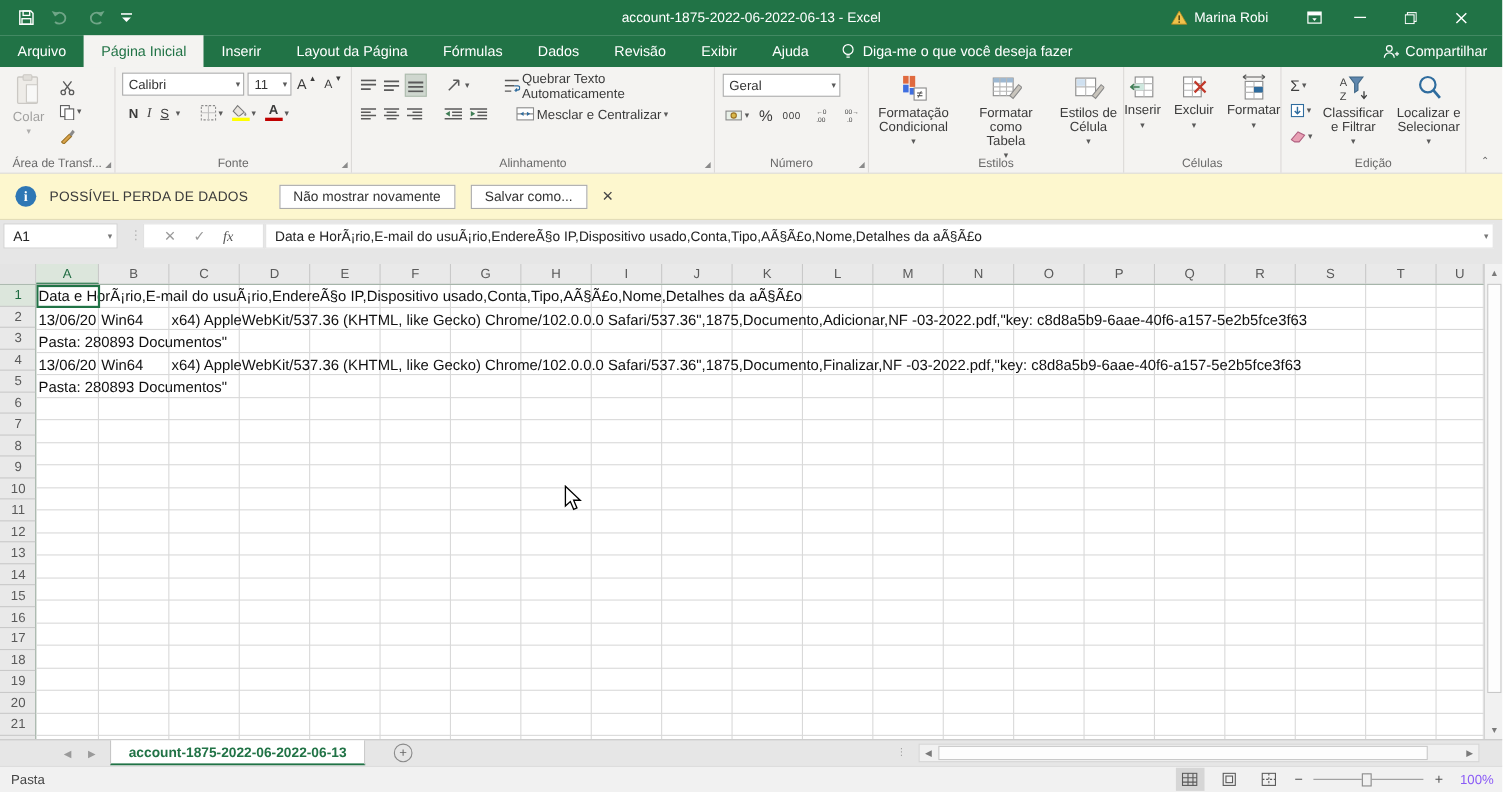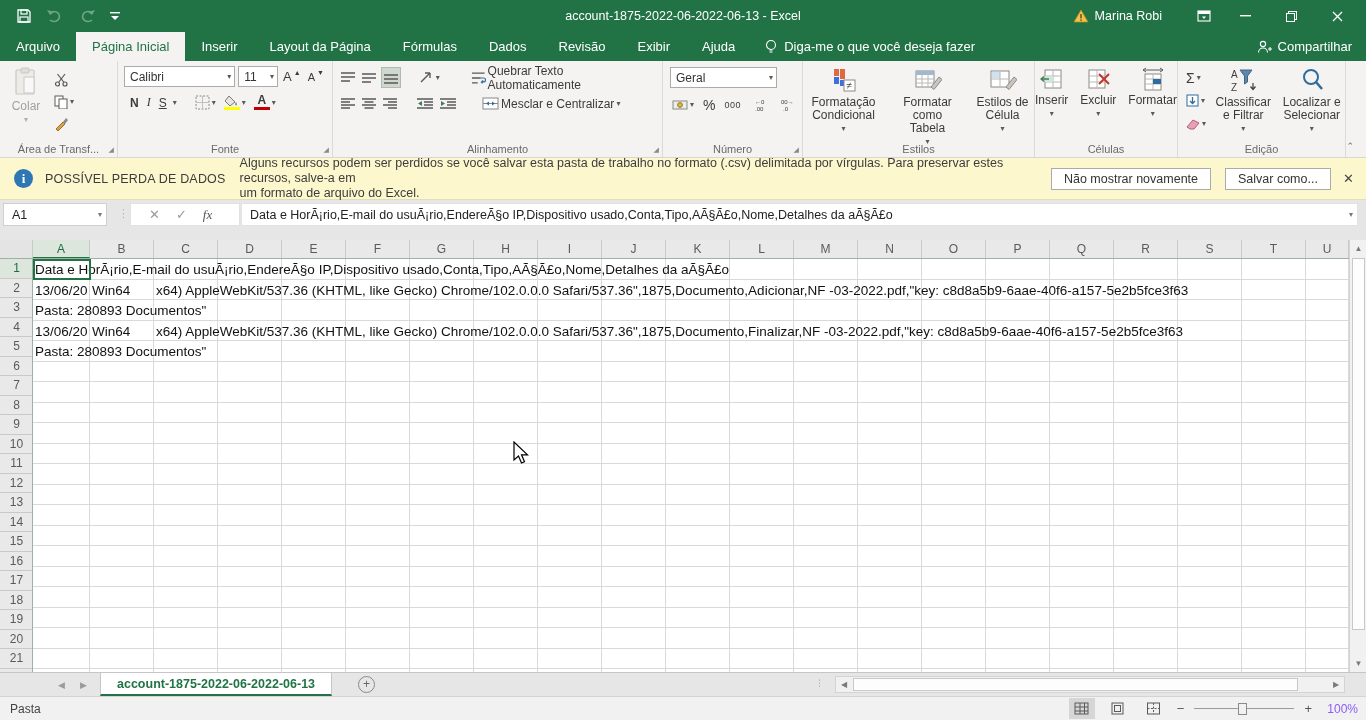--- a/index.html
+++ b/index.html
@@ -5,21 +5,21 @@
   * { box-sizing: border-box; margin: 0; padding: 0; }
   html,body { width:1366px; height:720px; overflow:hidden; }
   body { font-family:"Liberation Sans", sans-serif; }
   #app { position:relative; width:1366px; height:720px; background:#fff; overflow:hidden; }
 
   
   #titlebar { position:absolute; left:0; top:0; width:1366px; height:32px; background:#217346; display:flex; align-items:center; }
   .qat { display:flex; align-items:center; gap:14px; padding-left:16px; width:150px; }
   .qat .qbtn { display:flex; align-items:center; }
   .title-center { position:absolute; left:0; right:0; top:0; height:32px; display:flex; align-items:center; justify-content:center; color:#fff; font-size:12.5px; pointer-events:none; }
-  .tb-right { position:absolute; right:6px; top:0; height:32px; display:flex; align-items:center; }
+  .tb-right { position:absolute; right:15px; top:0; height:32px; display:flex; align-items:center; }
   .tb-user { display:flex; align-items:center; gap:6px; color:#fff; font-size:12.5px; margin-right:24px; }
   .winbtn { width:46px; height:32px; display:flex; align-items:center; justify-content:center; color:#fff; }
   .ribbon-opts { width:36px; height:32px; display:flex; align-items:center; justify-content:center; }
 
   
   #tabrow { position:absolute; left:0; top:32px; width:1366px; height:29px; background:#217346; display:flex; align-items:stretch; }
   .rtab { color:#fff; font-size:13px; display:flex; align-items:center; padding:0 16px; white-space:nowrap; }
   .rtab.active { background:#f4f3f1; color:#217346; }
   .tellme { display:flex; align-items:center; gap:7px; color:#fff; font-size:13px; padding:0 14px; white-space:nowrap; }
   .share { position:absolute; right:14px; top:0; height:29px; display:flex; align-items:center; gap:6px; color:#fff; font-size:13px; }
@@ -195,21 +195,21 @@
           <circle cx="6" cy="4" r="2.6" fill="none" stroke="#fff" stroke-width="1.1"></circle>
           <path d="M1.5 12.5 a4.5 4.5 0 0 1 9 0" fill="none" stroke="#fff" stroke-width="1.1"></path>
           <path d="M11 9 h4 M13 7 v4" stroke="#fff" stroke-width="1.1"></path>
         </svg>
       <span>Compartilhar</span>
     </div>
   </div>
 
   <div id="ribbon">
 
-    <div class="rgroup" style="width:118px">
+    <div class="rgroup" style="width:105px">
       <div style="display:flex">
         <div class="rbtn-big disabled" style="width:52px">
           <svg width="26" height="30" viewBox="0 0 26 30">
               <rect x="3" y="3" width="18" height="24" rx="1" fill="#e8e4de" stroke="#9a968e" stroke-width="1.2"></rect>
               <rect x="8" y="1" width="8" height="5" rx="1" fill="#c9c5bd" stroke="#9a968e"></rect>
               <path d="M11 10 h10 v16 h-10 z" fill="#fff" stroke="#9a968e"></path>
             </svg>
           <span class="lbl">Colar</span>
           <span class="arrow-dn">▾</span>
         </div>
@@ -525,24 +525,20 @@
     </div>
 
     <div style="flex:1;position:relative">
       <span style="position:absolute;right:12px;bottom:6px;color:#6a6a6a;font-size:9px">⌃</span>
     </div>
   </div>
 
   <div id="warnbar">
     <span class="info-ic">i</span>
     <span class="warn-title">POSSÍVEL PERDA DE DADOS</span>
-    <span class="warn-msg">
-      <span>Alguns recursos podem ser perdidos se você salvar esta pasta de trabalho no formato (.csv) delimitada por vírgulas. Para preservar estes recursos, salve-a em</span><br>
-      <span>um formato de arquivo do Excel.</span>
-    </span>
     <button class="warn-btn">Não mostrar novamente</button>
     <button class="warn-btn">Salvar como...</button>
     <span class="warn-x">✕</span>
   </div>
 
   <div id="fbar">
     <div id="namebox">
         <span>A1</span>
         <span class="arrow-dn">▾</span>
       </div>

